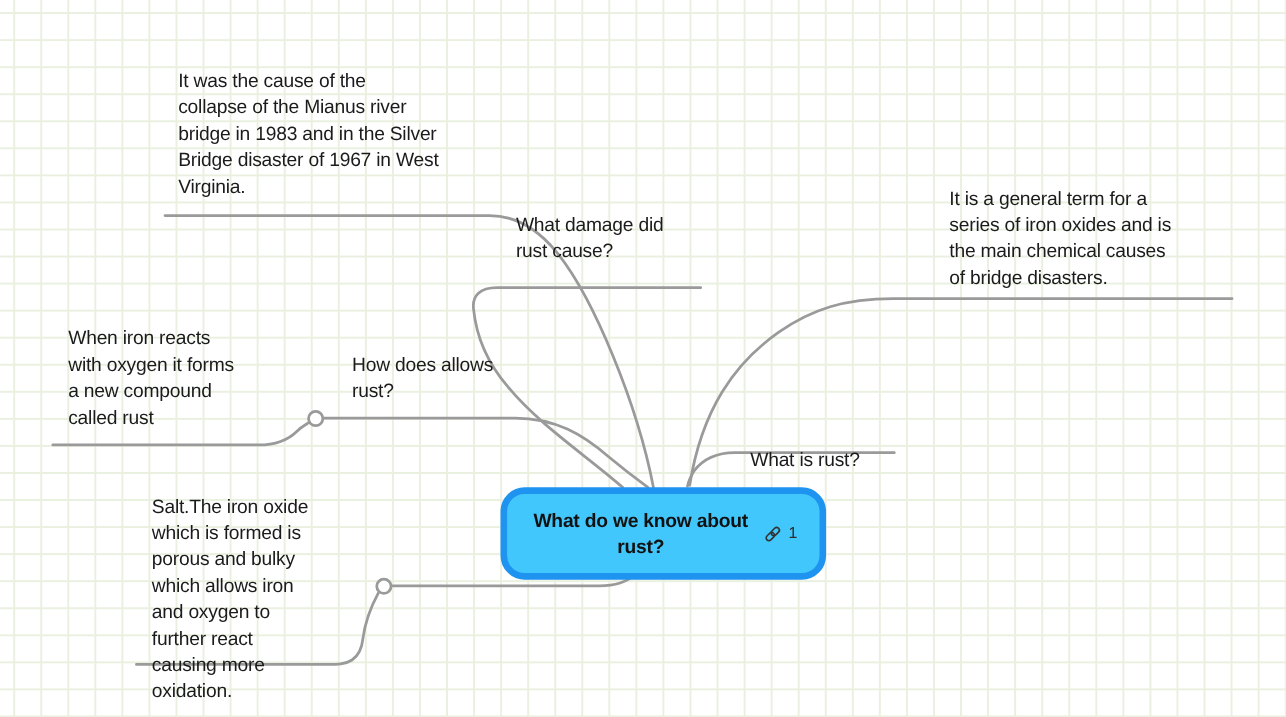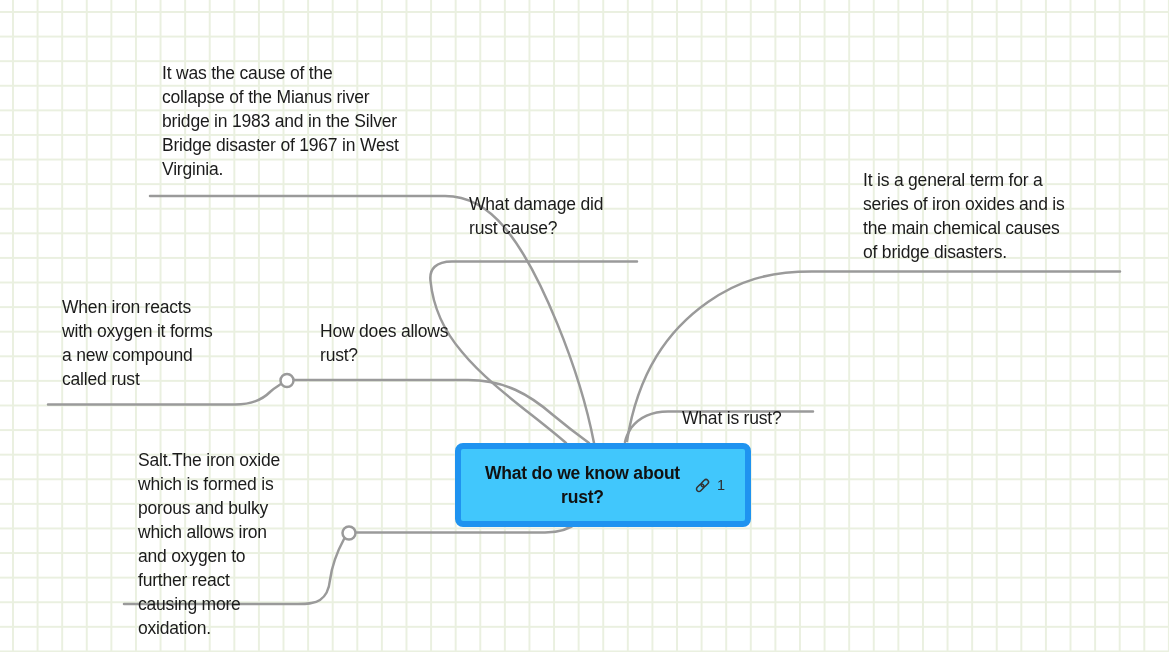--- a/index.html
+++ b/index.html
@@ -48,21 +48,21 @@
     cursor: text;
   }
 
   #center-node {
     position: absolute;
     left: 455px; top: 443px;
     width: 296px; height: 84px;
     z-index: 2;
     background: var(--node-fill, #41c7fc);
     border: 6px solid var(--node-border, #1f93f0);
-    border-radius: 8px;
+    border-radius: 22px;
     display: flex;
     align-items: center;
   }
   #center-node .node-label {
     flex: 1;
     text-align: center;
     font-weight: 700;
     font-size: 17.5px;
     line-height: 24px;
     letter-spacing: -0.2px;

